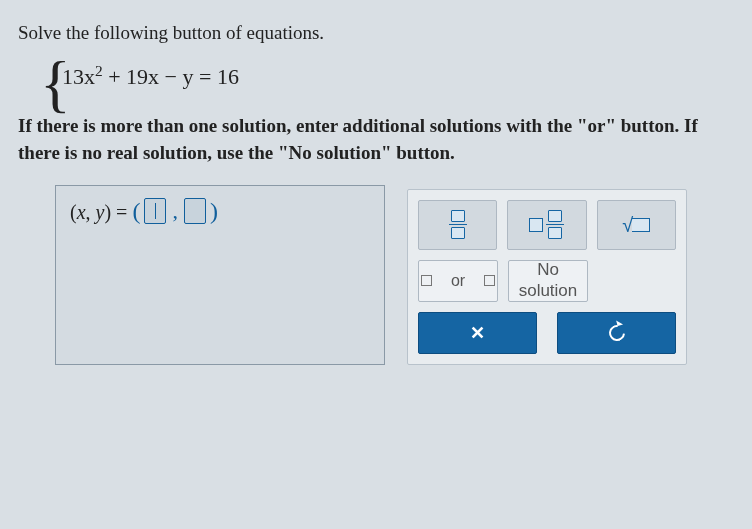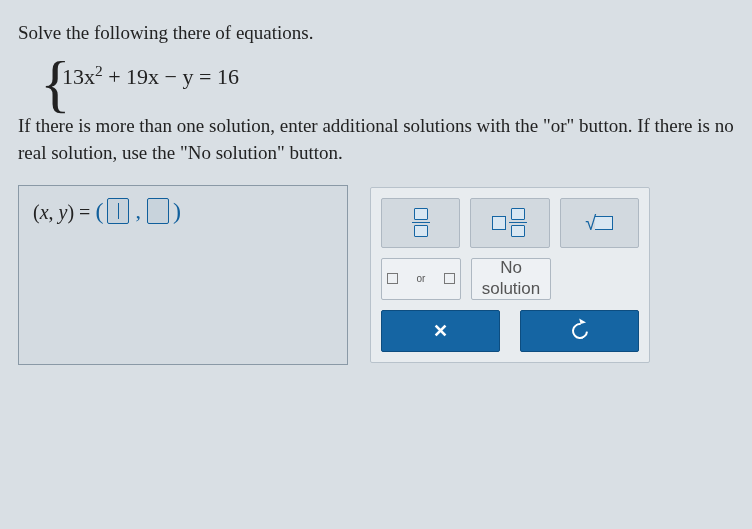--- a/index.html
+++ b/index.html
@@ -23,22 +23,22 @@
   }
   .brace {
     position: absolute;
     left: -4px;
     top: -6px;
     font-size: 64px;
     line-height: 1;
     font-weight: 300;
   }
   .eq sup { font-size: 0.7em; vertical-align: super; line-height: 0; }
-  .hint { font-size: 19px; line-height: 1.4; margin-bottom: 18px; }
-  .lower { display: flex; gap: 22px; align-items: center; }
+  .hint { font-size: 19px; line-height: 1.4; margin-bottom: 18px; font-weight: bold; }
+  .lower { display: flex; gap: 22px; align-items: flex-end; margin-left: 37px; }
 
   .answer-box {
     width: 330px;
     height: 180px;
     border: 1px solid #8a99a6;
     background: #d4dbe1;
     padding: 12px 14px;
     font-size: 20px;
     font-style: italic;
   }
@@ -108,21 +108,21 @@
   .frac .bar { width: 18px; height: 1.5px; background: #1565a3; margin: 2px 0; }
   .mixed { display: inline-flex; align-items: center; gap: 3px; }
   .mixed .whole { width: 14px; height: 14px; border: 1.2px solid #1565a3; background: #d9e7f2; }
   .sqrt-g { display: inline-flex; align-items: center; font-size: 20px; color: #1565a3; }
   .sqrt-g .rad-box {
     width: 18px; height: 14px; border-top: 1.5px solid #1565a3;
     border: 1.2px solid #1565a3; border-left: none; background: #d9e7f2;
     margin-left: -1px;
   }
   .sqrt-g .surd { position: relative; top: 1px; }
-  .orbox { display: inline-flex; align-items: center; gap: 19px; font-size: 10px; color: #555; }
+  .orbox { display: inline-flex; align-items: center; gap: 19px; font-size: 16px; color: #555; }
   .orbox .sq { width: 11px; height: 11px; border: 1.2px solid #777; }
   .nosoln { font-size: 17px; text-align: center; line-height: 1.2; color: #555; }
   .row2 .pbtn { height: 42px; }
   .row3 .pbtn { height: 42px; }
   .row3 { gap: 20px; }
   .reset-icon {
     display: inline-block;
     width: 16px;
     height: 16px;
     border: 2px solid #fff;
@@ -138,21 +138,21 @@
     top: -3px;
     border: 4px solid transparent;
     border-top-color: #fff;
     transform: rotate(70deg);
   }
   .x-icon { font-size: 18px; font-weight: bold; }
 </style>
 </head>
 <body>
 
-<div class="prompt">Solve the following there of equations.</div>
+<div class="prompt">Solve the following button of equations.</div>
 
 <div class="system">
   <span class="brace">{</span>
   <div class="eq">13x<sup>2</sup> + 19x − y = 16</div>
 </div>
 
 <div class="hint">If there is more than one solution, enter additional solutions with the "or" button. If there is no real solution, use the "No solution" button.</div>
 
 <div class="lower">
   <div class="answer-box">

